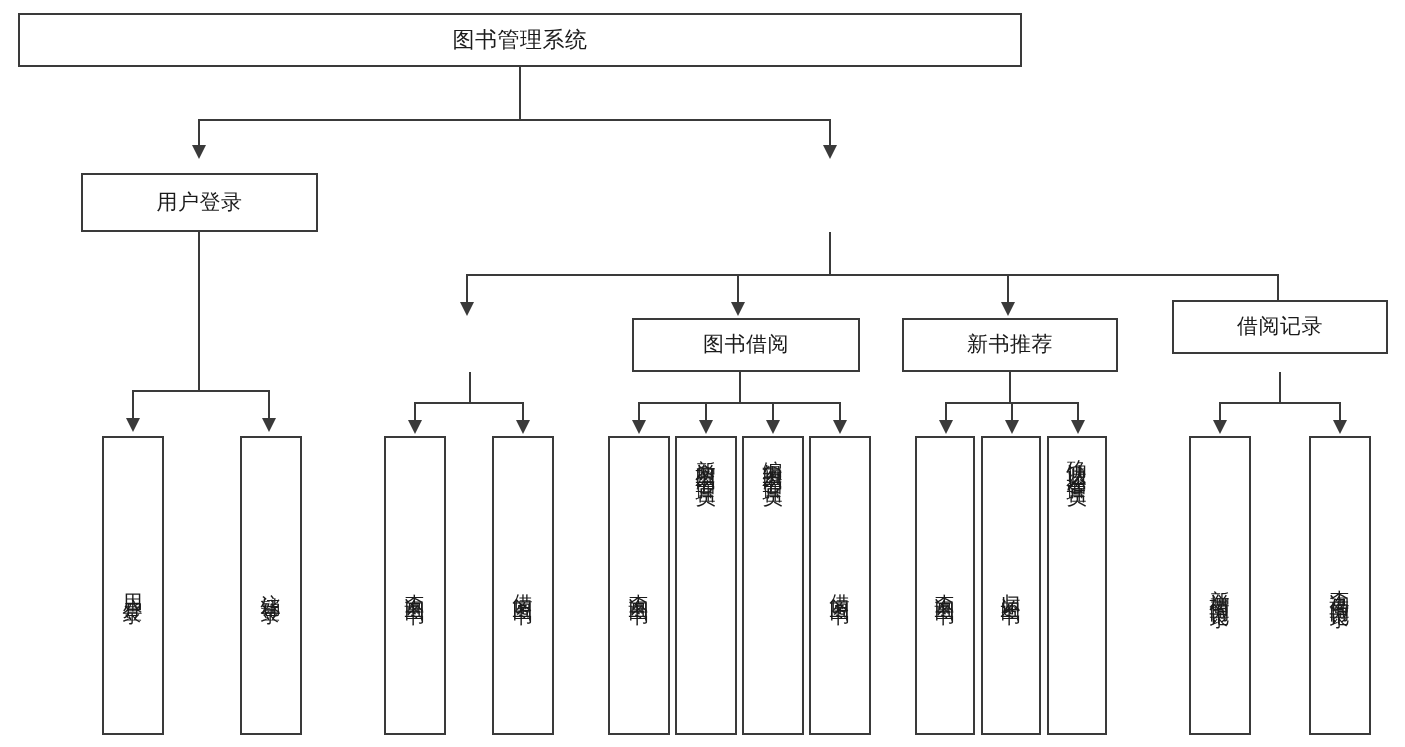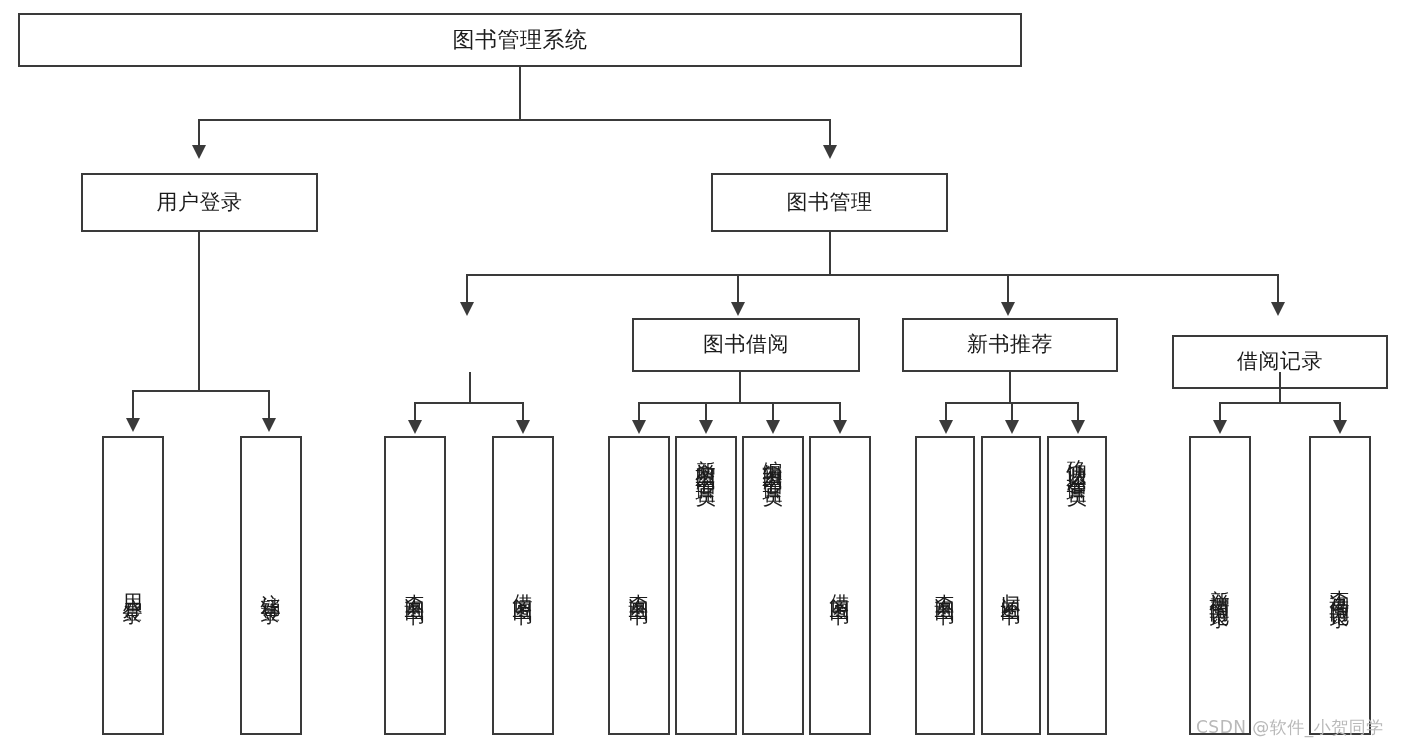--- a/index.html
+++ b/index.html
@@ -96,23 +96,20 @@
 
   <div class="hline" style="left:198px; top:119px; width:633px;"></div>
 
   <div class="vline" style="left:198px; top:119px; height:28px;"></div>
   <div class="arrow" style="left:192px; top:145px;"></div>
   <div class="vline" style="left:829px; top:119px; height:28px;"></div>
   <div class="arrow" style="left:823px; top:145px;"></div>
 
   <div class="node horiz" style="left:81px; top:173px; width:237px; height:59px;">
     <span class="label">用户登录</span>
-  </div>
-  <div class="node horiz" style="left:711px; top:173px; width:237px; height:59px;">
-    <span class="label">图书管理</span>
   </div>
 
   <div class="vline" style="left:198px; top:232px; height:158px;"></div>
   <div class="hline" style="left:132px; top:390px; width:136px;"></div>
   <div class="vline" style="left:132px; top:390px; height:30px;"></div>
   <div class="arrow" style="left:126px; top:418px;"></div>
   <div class="vline" style="left:268px; top:390px; height:30px;"></div>
   <div class="arrow" style="left:262px; top:418px;"></div>
 
   <div class="vline" style="left:829px; top:232px; height:42px;"></div>
@@ -125,21 +122,21 @@
   <div class="arrow" style="left:1001px; top:302px;"></div>
   <div class="vline" style="left:1277px; top:274px; height:30px;"></div>
   <div class="arrow" style="left:1271px; top:302px;"></div>
 
   <div class="node horiz" style="left:632px; top:318px; width:228px; height:54px;">
     <span class="label">图书借阅</span>
   </div>
   <div class="node horiz" style="left:902px; top:318px; width:216px; height:54px;">
     <span class="label">新书推荐</span>
   </div>
-  <div class="node horiz" style="left:1172px; top:335px; width:216px; height:54px;">
+  <div class="node horiz" style="left:1172px; top:300px; width:216px; height:54px;">
     <span class="label">借阅记录</span>
   </div>
 
   <div class="vline" style="left:469px; top:372px; width:2px; height:30px;"></div>
   <div class="hline" style="left:414px; top:402px; width:110px;"></div>
   <div class="vline" style="left:414px; top:402px; height:22px;"></div>
   <div class="arrow" style="left:408px; top:420px;"></div>
   <div class="vline" style="left:522px; top:402px; height:22px;"></div>
   <div class="arrow" style="left:516px; top:420px;"></div>
 
@@ -207,15 +204,14 @@
     <span class="label">确认归还（管理员）</span>
   </div>
 
   <div class="node vert centered" style="left:1189px; top:436px; width:62px; height:299px;">
     <span class="label">新增借阅记录</span>
   </div>
   <div class="node vert centered" style="left:1309px; top:436px; width:62px; height:299px;">
     <span class="label">查询借阅记录</span>
   </div>
 
-  <div class="watermark" style="left:1196px; top:716px;">CSDN @软件_小贺同学</div>
 
 </div>
 
 </body></html>

